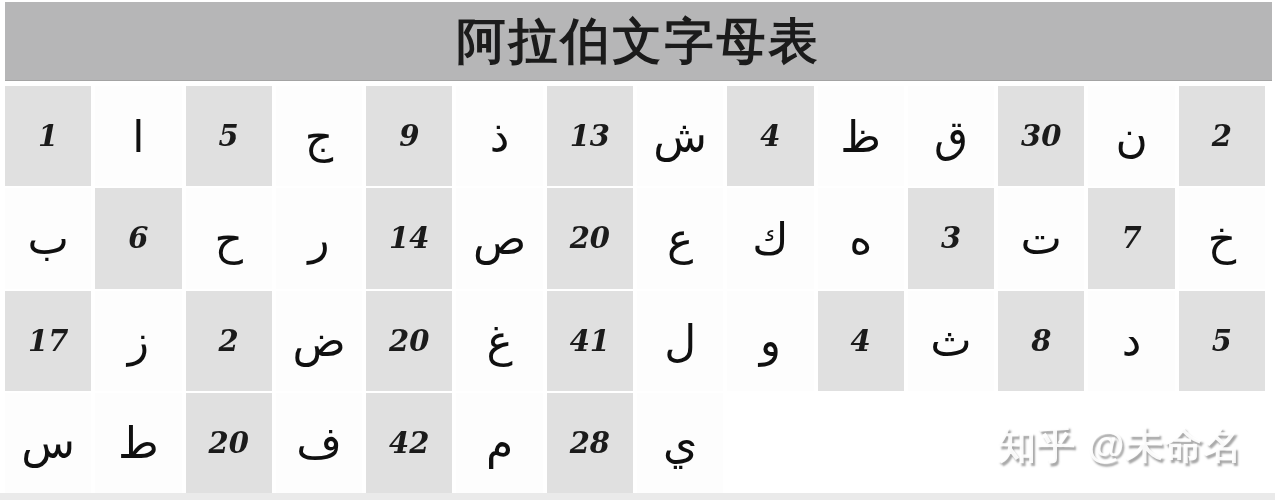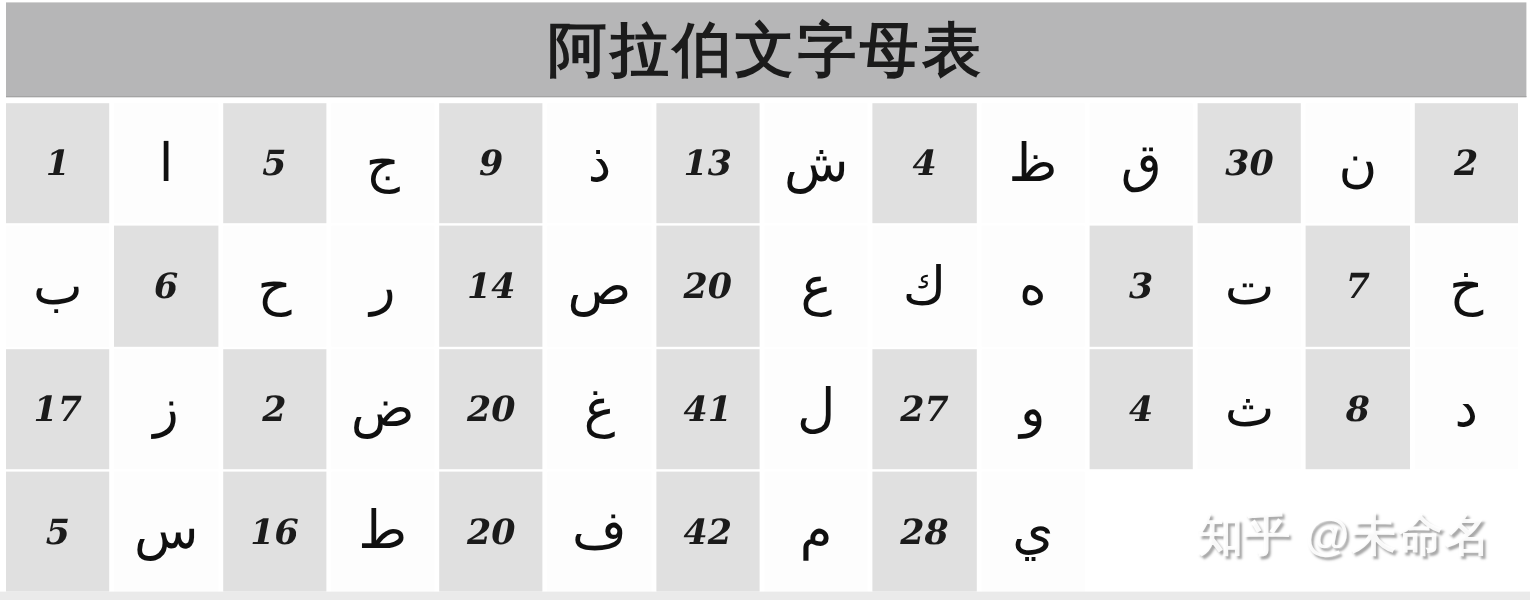--- a/index.html
+++ b/index.html
@@ -131,29 +131,27 @@
     <div class="cell num">7</div>
     <div class="cell letter">خ</div>
     <div class="cell num">17</div>
     <div class="cell letter">ز</div>
     <div class="cell num">2</div>
     <div class="cell letter">ض</div>
     <div class="cell num">20</div>
     <div class="cell letter">غ</div>
     <div class="cell num">41</div>
     <div class="cell letter">ل</div>
-    <div class="cell num">27</div>
     <div class="cell letter">و</div>
     <div class="cell num">4</div>
     <div class="cell letter">ث</div>
     <div class="cell num">8</div>
     <div class="cell letter">د</div>
     <div class="cell num">5</div>
     <div class="cell letter">س</div>
-    <div class="cell num">16</div>
     <div class="cell letter">ط</div>
     <div class="cell num">20</div>
     <div class="cell letter">ف</div>
     <div class="cell num">42</div>
     <div class="cell letter">م</div>
     <div class="cell num">28</div>
     <div class="cell letter">ي</div>
   </div>
 
 <div class="bottom-strip"></div>

